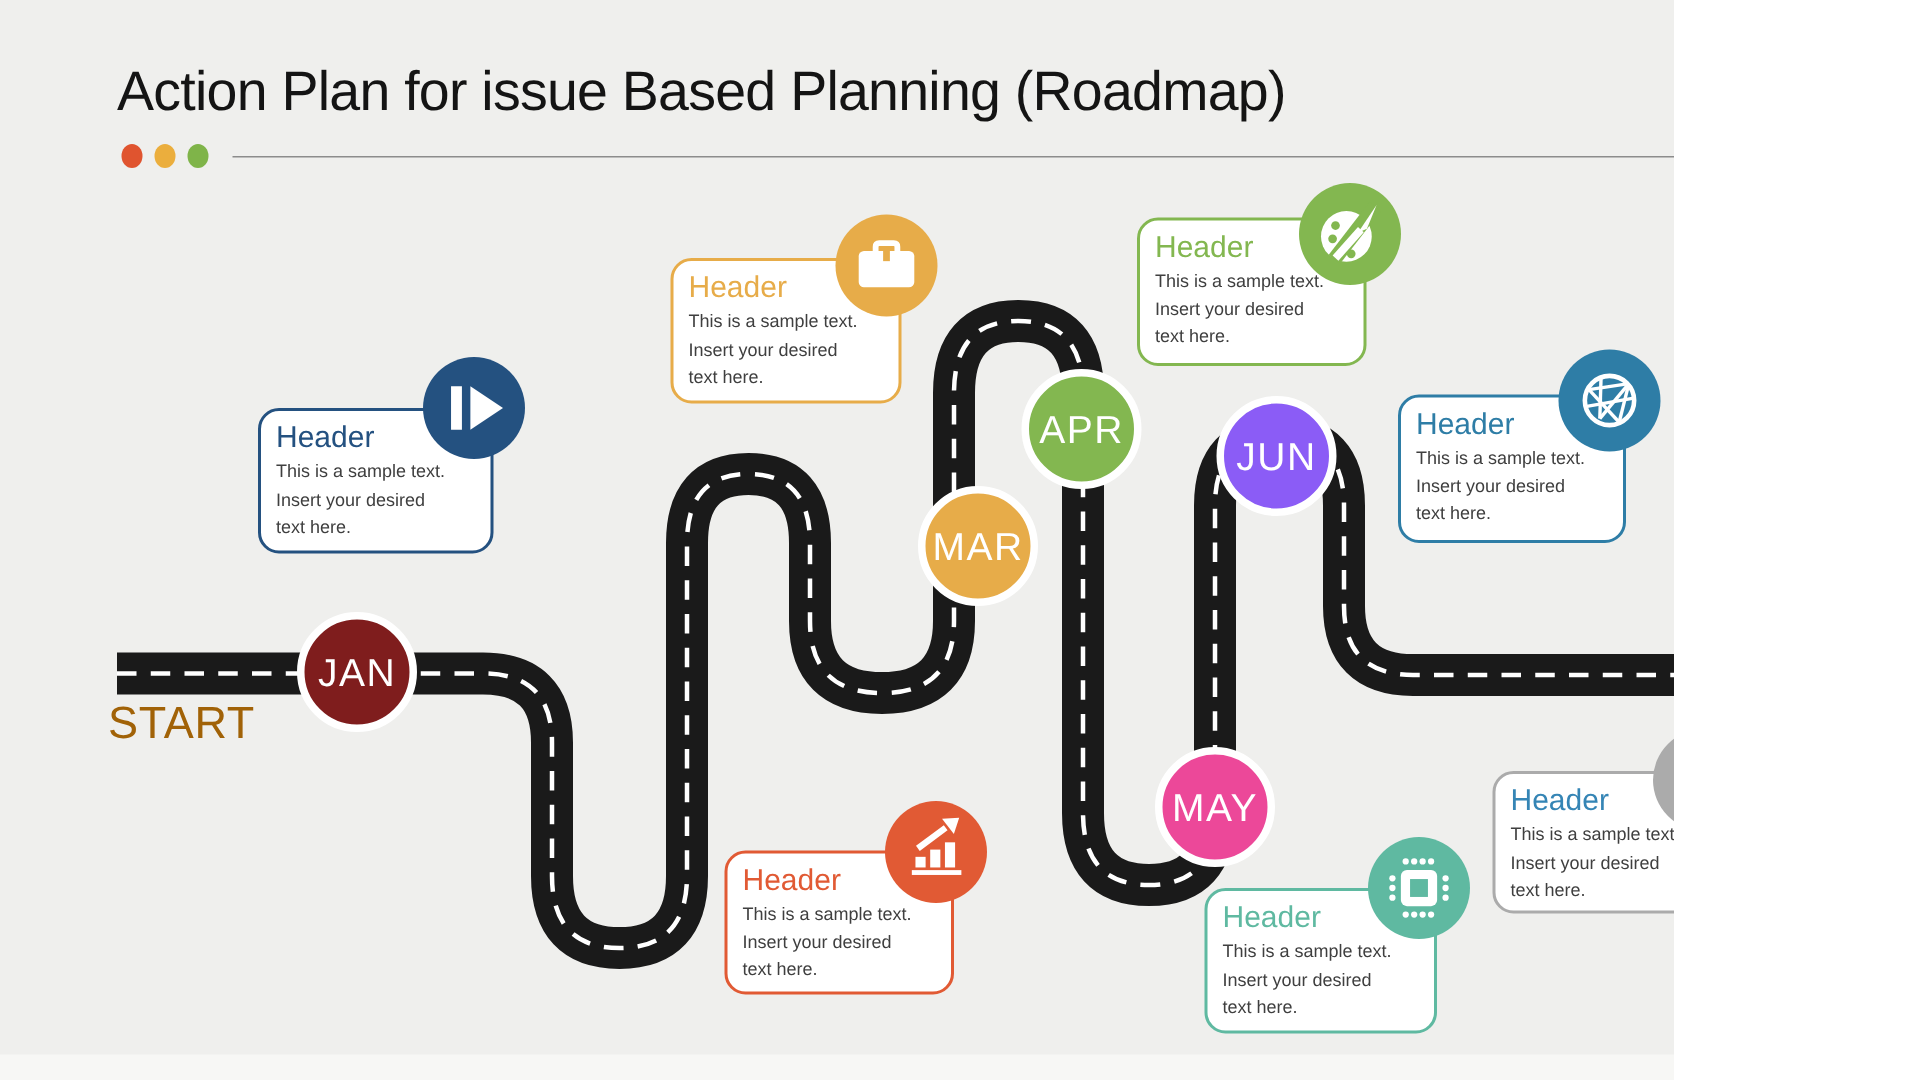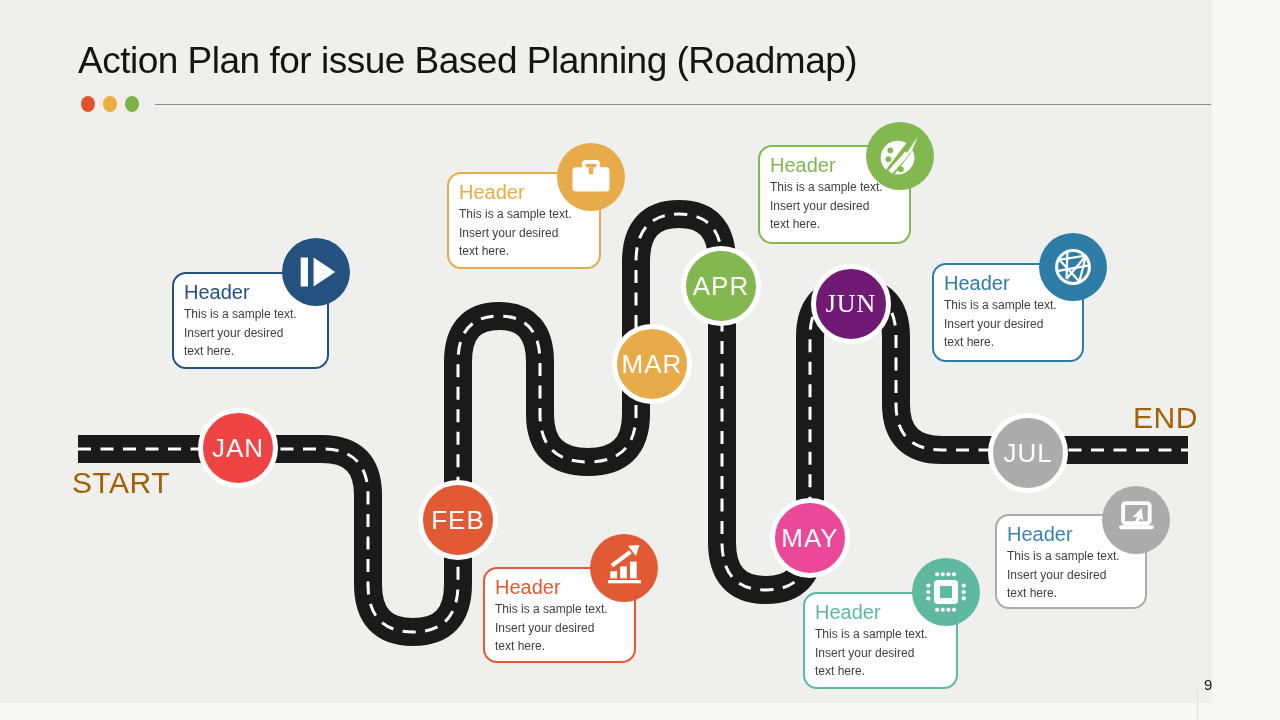--- a/index.html
+++ b/index.html
@@ -1,17 +1,17 @@
 <!DOCTYPE html>
 <html><head>
 <meta charset="utf-8">
 <style>
   html,body{margin:0;padding:0;}
   body{font-family:"Liberation Sans",sans-serif;}
-  .slide{position:relative;width:1280px;height:720px;background:#EFEFED;overflow:hidden;}
+  .slide{position:relative;width:1116px;height:720px;background:#EFEFED;overflow:hidden;}
   .band-right{position:absolute;left:1212px;top:0;width:68px;height:720px;background:#F7F7F5;}
   .band-bottom{position:absolute;left:0;top:703px;width:1280px;height:17px;background:#F7F7F5;}
   .corner-line{position:absolute;left:1197px;top:688px;width:1px;height:32px;background:#DEDEDB;}
   .title{position:absolute;left:78px;top:40px;font-size:37px;color:#141414;letter-spacing:-0.5px;white-space:nowrap;}
   .dots{position:absolute;left:81px;top:96px;display:flex;gap:8px;}
   .dot{width:14px;height:16px;border-radius:50%;}
   .divider{position:absolute;left:155px;top:104px;width:1056px;height:1px;background:#8C8C8C;}
   .road-svg{position:absolute;left:0;top:0;z-index:1;pointer-events:none;}
   .edge-label{position:absolute;color:#a16207;font-size:30px;letter-spacing:0.5px;z-index:2;}
   .start{left:72px;top:466px;}
@@ -64,40 +64,34 @@
   <div class="divider"></div>
 
   <svg class="road-svg" width="1280" height="720" viewBox="0 0 1280 720">
     <path id="road-asphalt" d="M 78 449 L 322 449 Q 368 449 368 495 L 368 584 Q 368 632 413 632 Q 458 632 458 584 L 458 362 Q 458 316 499 316 Q 540 316 540 362 L 540 414 Q 540 462 588 462 Q 636 462 636 414 L 636 262 Q 636 214 679 214 Q 722 214 722 262 L 722 542 Q 722 590 766 590 Q 810 590 810 542 L 810 337 Q 810 291 853 291 Q 896 291 896 337 L 896 404 Q 896 450 942 450 L 1188 450" fill="none" stroke="#1A1A1A" stroke-width="28"></path>
     <path id="road-centerline" d="M 78 449 L 322 449 Q 368 449 368 495 L 368 584 Q 368 632 413 632 Q 458 632 458 584 L 458 362 Q 458 316 499 316 Q 540 316 540 362 L 540 414 Q 540 462 588 462 Q 636 462 636 414 L 636 262 Q 636 214 679 214 Q 722 214 722 262 L 722 542 Q 722 590 766 590 Q 810 590 810 542 L 810 337 Q 810 291 853 291 Q 896 291 896 337 L 896 404 Q 896 450 942 450 L 1188 450" fill="none" stroke="#FFFFFF" stroke-width="3" stroke-dasharray="13 9.5"></path>
   </svg>
 
   <div class="edge-label start">START</div>
   <div class="edge-label end">END</div>
 
-  <div class="month m-jan" style="background: #ef4444;">
+  <div class="month m-jan" style="background: #7f1d1d;">
       <span>JAN</span>
-    </div>
-  <div class="month m-feb" style="background: rgb(225, 90, 52);">
-      <span>FEB</span>
     </div>
   <div class="month m-mar" style="background: rgb(231, 172, 73);">
       <span>MAR</span>
     </div>
   <div class="month m-apr" style="background: rgb(131, 183, 80);">
       <span>APR</span>
     </div>
   <div class="month m-may" style="background: #ec4899;">
       <span>MAY</span>
     </div>
-  <div class="month m-jun" style="background: #701a75; font-family: Liberation Serif, serif;">
+  <div class="month m-jun" style="background: #8b5cf6;">
       <span>JUN</span>
-    </div>
-  <div class="month m-jul" style="background: rgb(172, 172, 172);">
-      <span>JUL</span>
     </div>
 
   <div class="co co-jan">
     <div class="cbox" style="border-color: rgb(36, 81, 128);">
       <p class="chdr" style="color: rgb(36, 81, 128);">Header</p>
       <p class="cbody">This is a sample text.
 Insert your desired
 text here.</p>
     </div>
     <span class="cicon" style="background: rgb(36, 81, 128); color: rgb(36, 81, 128);">

